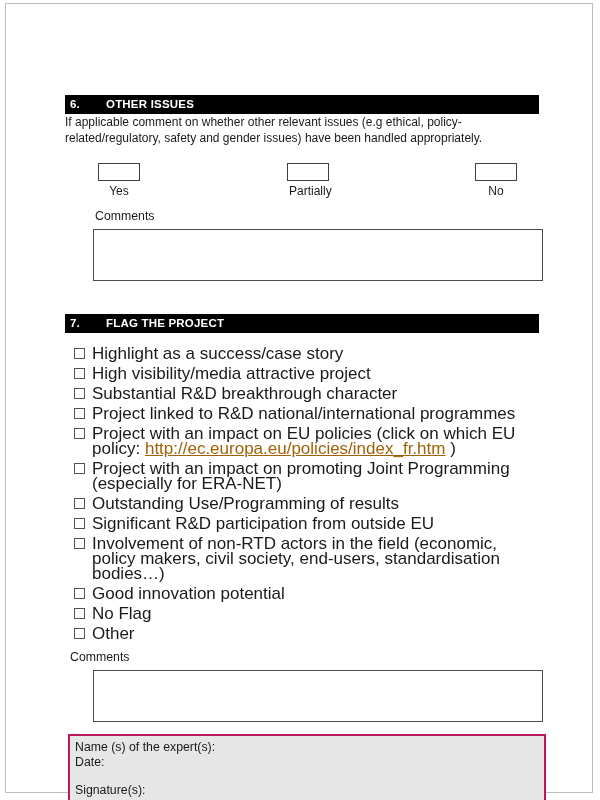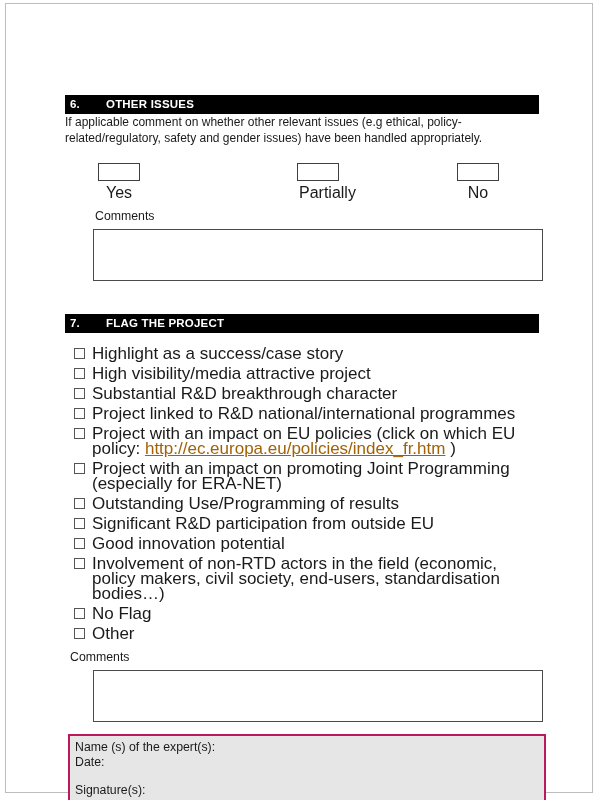--- a/index.html
+++ b/index.html
@@ -76,27 +76,27 @@
   }
   .choice .box {
     width: 42px;
     height: 18px;
     border: 1.5px solid #3f3f3f;
     background: #ffffff;
     box-sizing: border-box;
     margin: 0 auto;
   }
   .choice .lbl {
-    font-size: 16px;
+    font-size: 12px;
     margin-top: 3px;
     white-space: nowrap;
   }
   .choice-yes      { left: 33px;  width: 42px; }
-  .choice-partial  { left: 232px; width: 42px; }
-  .choice-no       { left: 392px; width: 42px; }
+  .choice-partial  { left: 222px; width: 42px; }
+  .choice-no       { left: 410px; width: 42px; }
   .choice-partial .lbl { position: relative; left: 2px; }
 
   
   .comments-label {
     font-size: 12.3px;
     margin-left: 30px;
   }
   .comment-box {
     margin-top: 6px;
     margin-left: 28px;
@@ -245,26 +245,26 @@
         <span class="txt">Outstanding Use/Programming of results</span>
       </div>
 
       <div class="flag-item">
         <span class="cb"></span>
         <span class="txt">Significant R&amp;D participation from outside EU</span>
       </div>
 
       <div class="flag-item">
         <span class="cb"></span>
+        <span class="txt">Involvement of non-RTD actors in the field (economic, policy makers, civil society, end-users, standardisation bodies…)</span>
+      </div>
+
+      <div class="flag-item">
+        <span class="cb"></span>
         <span class="txt">Good innovation potential</span>
-      </div>
-
-      <div class="flag-item">
-        <span class="cb"></span>
-        <span class="txt">Involvement of non-RTD actors in the field (economic, policy makers, civil society, end-users, standardisation bodies…)</span>
       </div>
 
       <div class="flag-item">
         <span class="cb"></span>
         <span class="txt">No Flag</span>
       </div>
 
       <div class="flag-item">
         <span class="cb"></span>
         <span class="txt">Other</span>

